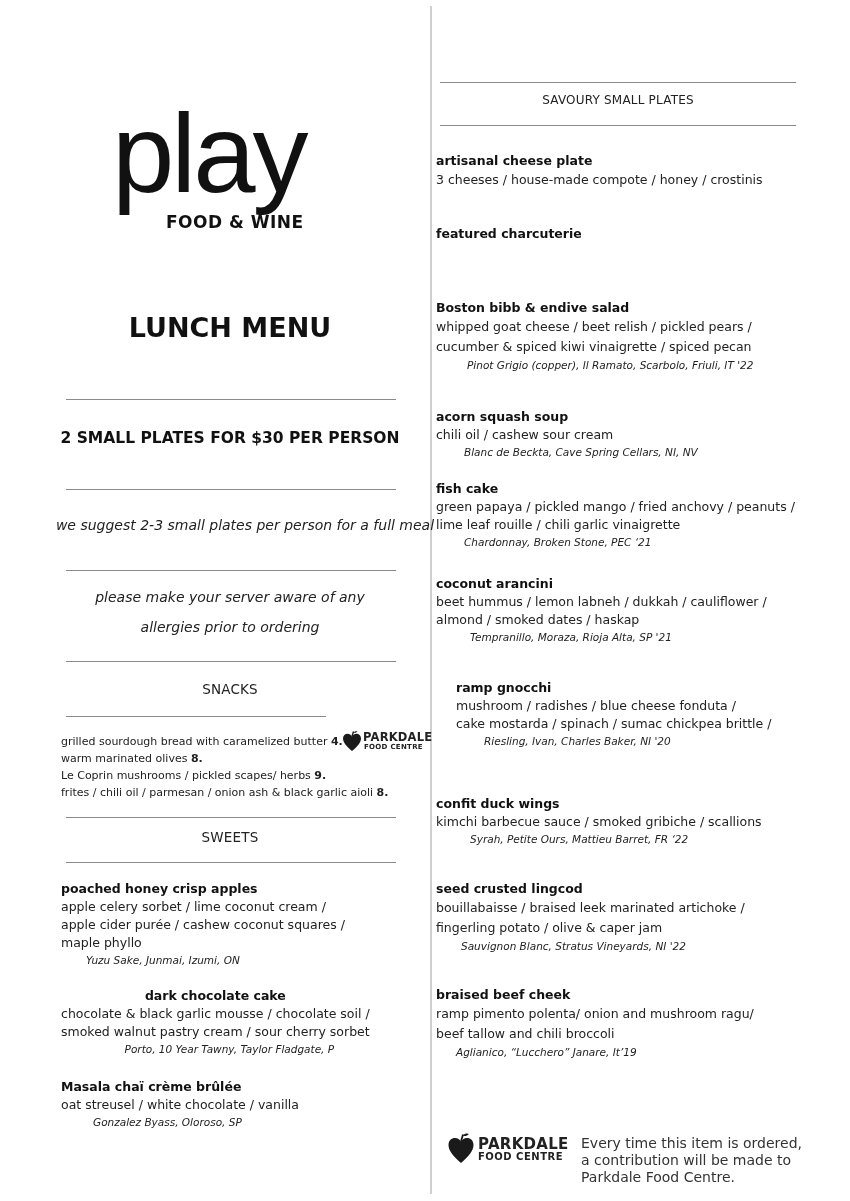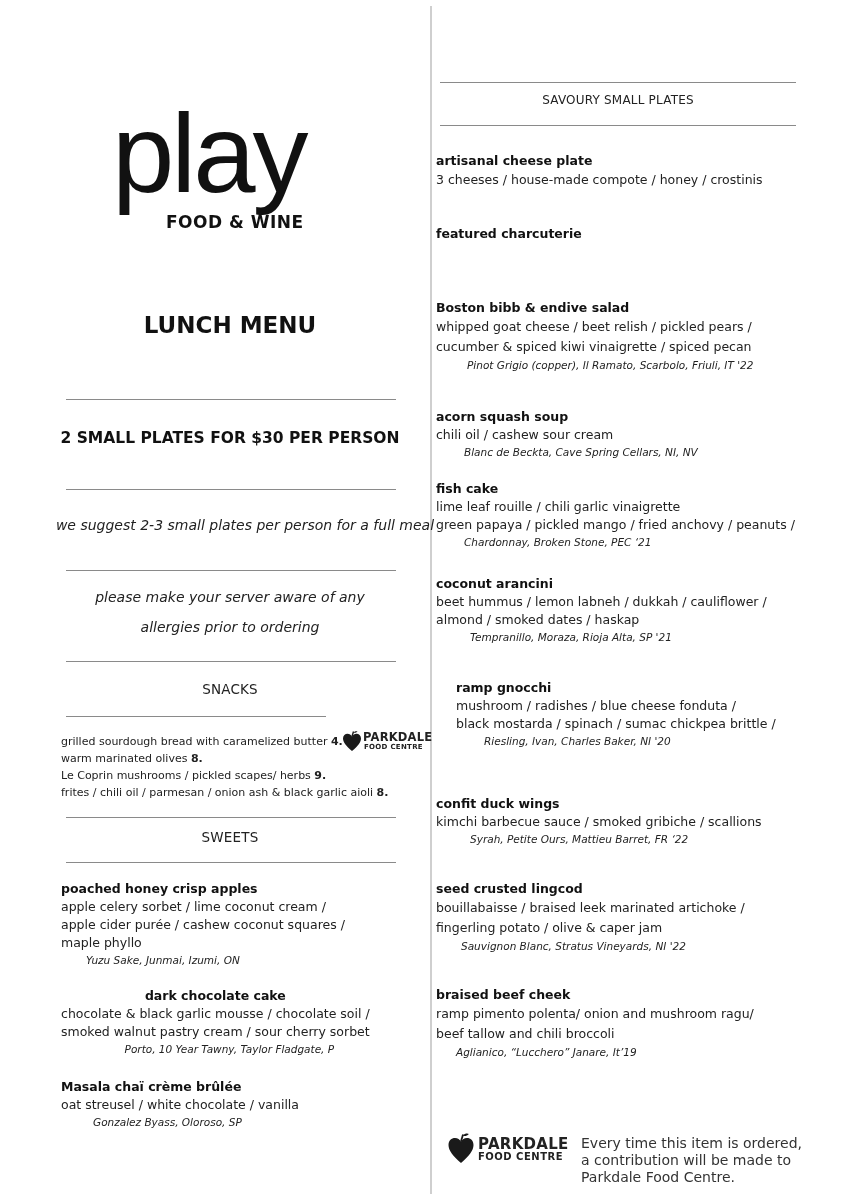--- a/index.html
+++ b/index.html
@@ -25,21 +25,21 @@
       font-size: 112px; letter-spacing: -3px; color: #111;
       line-height: 1;
     }
     .logo-sub {
       position: absolute; left: 54px; top: 100px;
       font-family: "DejaVu Sans", sans-serif; font-weight: bold;
       font-size: 17px; letter-spacing: 0.5px; color: #111;
     }
     .lunch-title {
       position: absolute; left: 60px; width: 340px; top: 312px;
-      text-align: center; font-weight: bold; font-size: 23px; color: #111;
+      text-align: center; font-weight: bold; font-size: 27px; color: #111;
     }
     .price-line {
       position: absolute; left: 60px; width: 340px; top: 429px;
       text-align: center; font-weight: bold; font-size: 15.5px; color: #111;
     }
     .suggest {
       position: absolute; left: 55px; width: 380px; top: 517px;
       text-align: center; font-style: italic; font-size: 14px; color: #222;
     }
     .allergy {
@@ -171,36 +171,36 @@
   </div>
 
   <div class="item" style="left:436px; top:408px;">
     <div class="item-name">acorn squash soup</div>
     <div class="item-desc" style="line-height:18px;">chili oil / cashew sour cream</div>
     <div class="item-wine" style="padding-left:28px;">Blanc de Beckta, Cave Spring Cellars, NI, NV</div>
   </div>
 
   <div class="item" style="left:436px; top:480px;">
     <div class="item-name">fish cake</div>
+    <div class="item-desc" style="line-height:18px;">green papaya / pickled mango / fried anchovy / peanuts /</div>
     <div class="item-desc" style="line-height:18px;">lime leaf rouille / chili garlic vinaigrette</div>
-    <div class="item-desc" style="line-height:18px;">green papaya / pickled mango / fried anchovy / peanuts /</div>
     <div class="item-wine" style="padding-left:28px;">Chardonnay, Broken Stone, PEC ‘21</div>
   </div>
 
   <div class="item" style="left:436px; top:575px;">
     <div class="item-name">coconut arancini</div>
     <div class="item-desc" style="line-height:18px;">beet hummus / lemon labneh / dukkah / cauliflower /</div>
     <div class="item-desc" style="line-height:18px;">almond / smoked dates / haskap</div>
     <div class="item-wine" style="padding-left:34px;">Tempranillo, Moraza, Rioja Alta, SP '21</div>
   </div>
 
   <div class="item" style="left:456px; top:679px;">
     <div class="item-name">ramp gnocchi</div>
     <div class="item-desc" style="line-height:18px;">mushroom / radishes / blue cheese fonduta /</div>
-    <div class="item-desc" style="line-height:18px;">black mostarda / spinach / sumac chickpea brittle /</div>
+    <div class="item-desc" style="line-height:18px;">cake mostarda / spinach / sumac chickpea brittle /</div>
     <div class="item-wine" style="padding-left:28px;">Riesling, Ivan, Charles Baker, NI '20</div>
   </div>
 
   <div class="item" style="left:436px; top:795px;">
     <div class="item-name">confit duck wings</div>
     <div class="item-desc" style="line-height:18px;">kimchi barbecue sauce / smoked gribiche / scallions</div>
     <div class="item-wine" style="padding-left:34px;">Syrah, Petite Ours, Mattieu Barret, FR ‘22</div>
   </div>
 
   <div class="item" style="left:436px; top:880px;">

